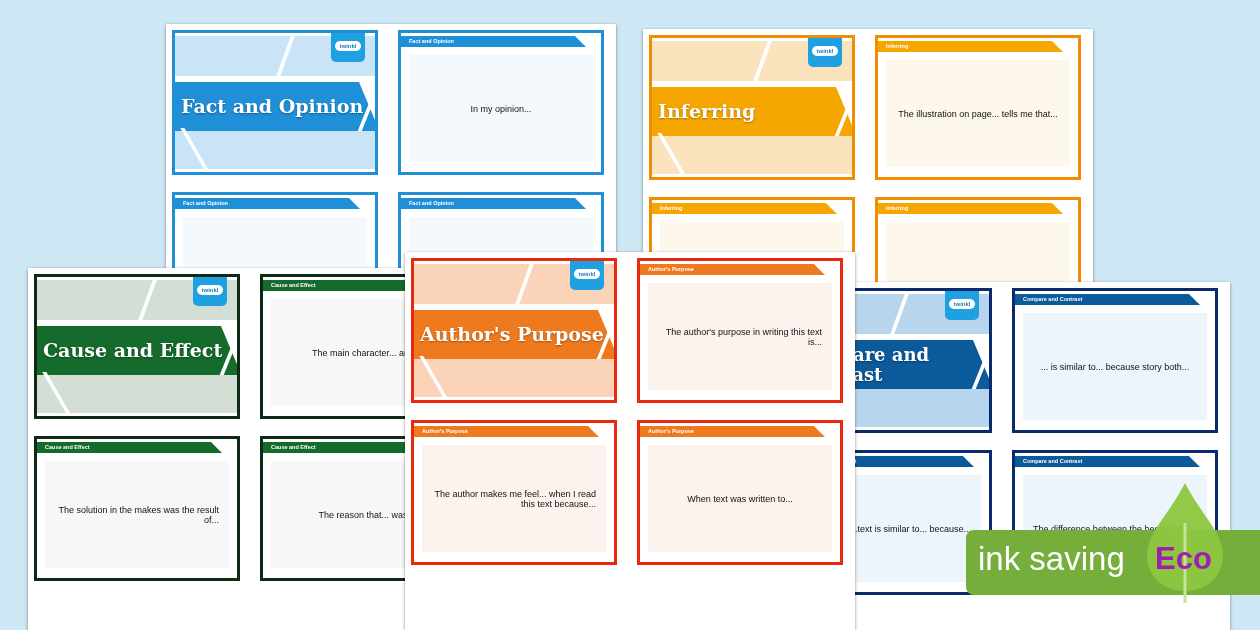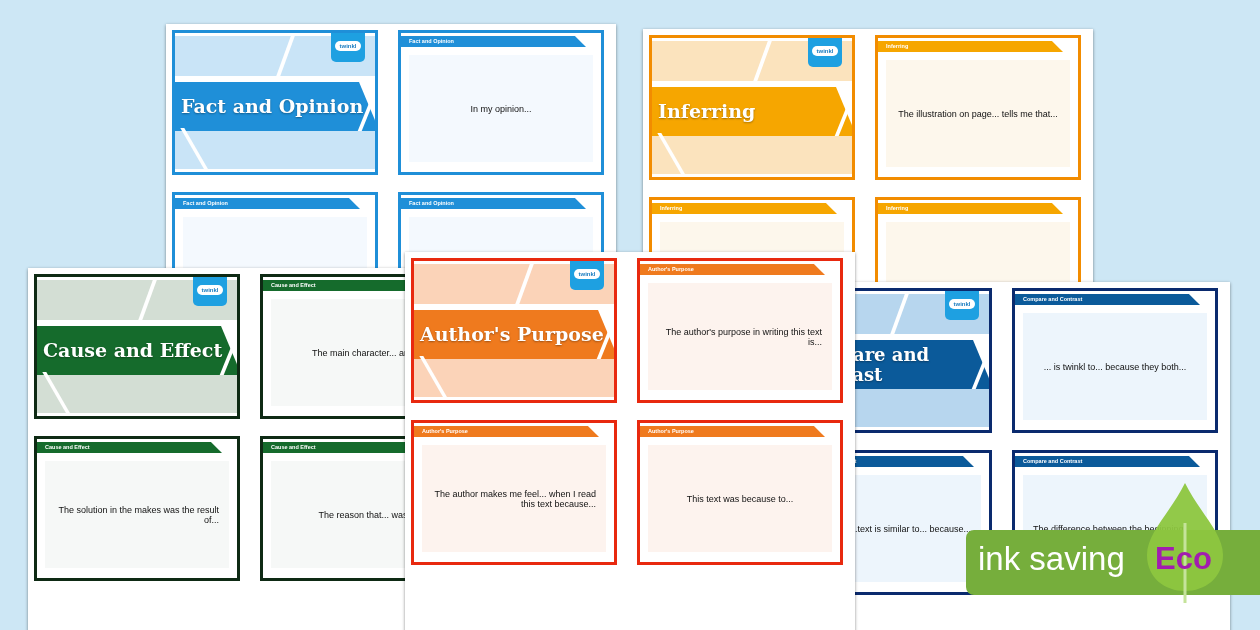--- a/index.html
+++ b/index.html
@@ -118,21 +118,21 @@
       <div class="stripe3"></div>
       <div class="band b3"></div>
       <div class="stripe2"></div>
     <div class="ttl" style="white-space:normal;font-size:18px">Compare and Contrast</div>
     <div class="logo">
         <span>twinkl</span>
       </div>
   </div>
   <div class="card prompt-card c2" style="border-color:#0a2a6e">
       <div class="tab">Compare and Contrast</div>
-      <div class="inner">... is twinkl to... because they both...</div>
+      <div class="inner">... is similar to... because story both...</div>
     </div>
   <div class="card prompt-card c3" style="border-color:#0a2a6e">
       <div class="tab">Compare and Contrast</div>
       <div class="inner" style="justify-content:flex-end">...text is similar to... because...</div>
     </div>
   <div class="card prompt-card c4" style="border-color:#0a2a6e">
       <div class="tab">Compare and Contrast</div>
       <div class="inner" style="justify-content:flex-start">The difference between the beginning...</div>
     </div>
 </div>
@@ -153,21 +153,21 @@
   <div class="card prompt-card c2" style="border-color:#e8290f">
       <div class="tab">Author's Purpose</div>
       <div class="inner">The author's purpose in writing this text is...</div>
     </div>
   <div class="card prompt-card c3" style="border-color:#e8290f">
       <div class="tab">Author's Purpose</div>
       <div class="inner">The author makes me feel... when I read this text because...</div>
     </div>
   <div class="card prompt-card c4" style="border-color:#e8290f">
       <div class="tab">Author's Purpose</div>
-      <div class="inner">This text was because to...</div>
+      <div class="inner">When text was written to...</div>
     </div>
 </div>
 
 <div class="eco"></div>
 <div class="eco-text">ink saving</div>
 <svg class="leaf" viewBox="0 0 80 120">
   <path d="M40 0 C55 30 78 50 78 72 C78 95 60 108 40 108 C20 108 2 95 2 72 C2 50 25 30 40 0 Z" fill="#8dc63f" opacity="0.95"></path>
   <line x1="40" y1="40" x2="40" y2="120" stroke="#c5e39a" stroke-width="3"></line>
 </svg>
 <div class="eco-word">Eco</div>

